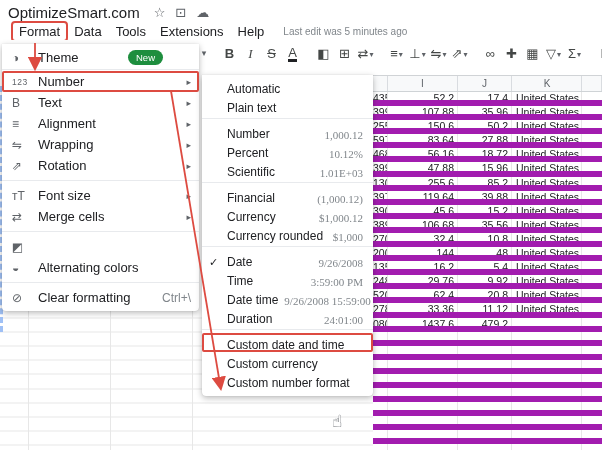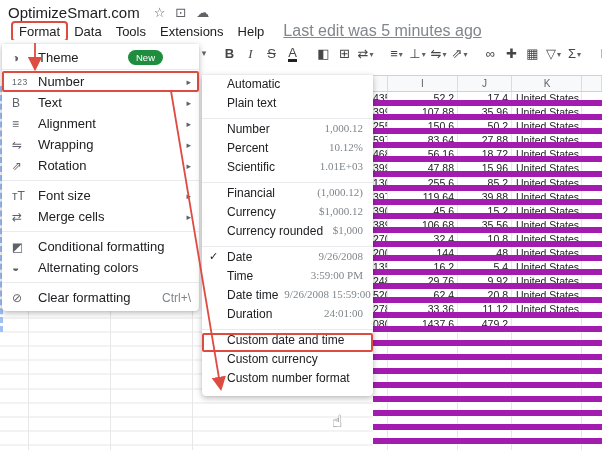--- a/index.html
+++ b/index.html
@@ -7,21 +7,21 @@
        font-family:"Liberation Sans","DejaVu Sans",sans-serif;color:#202124;}
 
   
   .titlebar{position:absolute;left:8px;top:3px;height:18px;display:flex;align-items:center;font-size:15px;}
   .titlebar .doc-icons{display:flex;gap:10px;margin-left:14px;color:#5f6368;font-size:13px;}
 
   
   .menubar{position:absolute;left:4px;top:21px;height:20px;display:flex;align-items:center;font-size:13px;margin-left:8px;}
   .menubar .mitem{padding:2px 7px;border-radius:3px;}
   .menubar .mitem.red-box{outline:2px solid var(--red);outline-offset:-1px;}
-  .lastedit{margin-left:12px;font-size:16px;color:#80868b;text-decoration:underline;}
+  .lastedit{margin-left:12px;font-size:10px;color:#80868b;}
 
   
   .toolbar{position:absolute;left:0;top:40px;width:602px;height:27px;background:#fff;
            display:flex;align-items:center;padding-left:199px;box-sizing:border-box;z-index:5;}
   .tb{min-width:21px;text-align:center;color:#444746;font-size:13px;line-height:27px;white-space:nowrap;}
   .tb.small{min-width:10px;font-size:9px;color:#5f6368;}
   .tb .caret{font-size:8px;color:#5f6368;margin-left:1px;vertical-align:1px;}
   .tb.bold{font-weight:bold;}
   .tb.italic{font-style:italic;font-family:"Liberation Serif","DejaVu Serif",serif;}
   .tb.strike{text-decoration:line-through;}
@@ -63,21 +63,21 @@
   .fm-arrow{color:#5f6368;font-size:9px;}
   .fm-shortcut{color:#80868b;font-size:12px;text-align:right;}
   .fm-divider{border-top:1px solid #e8eaed;margin:4px 0;}
   .fm-divider.tight{margin:1px 0;}
   .red-box{outline:2px solid var(--red);outline-offset:-2px;border-radius:2px;}
 
   
   .number-menu{position:absolute;left:202px;top:75px;width:171px;box-sizing:border-box;background:#fff;
      z-index:31;padding:2px 0 6px;border-radius:0 0 4px 4px;
      box-shadow:0 2px 6px rgba(0,0,0,.28),0 0 1px rgba(0,0,0,.18);}
-  .nm-item{height:19px;display:flex;align-items:flex-start;padding:0 10px 0 25px;font-size:12px;position:relative;}
+  .nm-item{height:19px;display:flex;align-items:flex-end;padding:0 10px 0 25px;font-size:12px;position:relative;}
   .nm-check{position:absolute;left:7px;font-size:11px;color:#202124;}
   .nm-label{white-space:nowrap;}
   .nm-value{margin-left:auto;color:#80868b;font-size:11px;white-space:nowrap;padding-left:6px;font-family:Liberation Serif, serif;}
   .nm-divider{border-top:1px solid #e8eaed;margin:3px 0;}
 
   
   .annot{position:absolute;left:0;top:0;z-index:50;pointer-events:none;}
   .hand{position:absolute;left:332px;top:411px;z-index:60;font-size:17px;color:#5f6368;
         text-shadow:0 0 2px #fff;pointer-events:none;}
   :root{--red:#dd4b41;--green:#1e8e3e;}
@@ -367,21 +367,20 @@
         <div class="fm-arrow">▸</div>
       </div>
       <div class="fm-item">
         <div class="fm-icon">⇄</div>
         <div class="fm-label">Merge cells</div>
         <div class="fm-arrow">▸</div>
       </div>
       <div class="fm-divider"></div>
       <div class="fm-item">
         <div class="fm-icon">◩</div>
-        <div class="fm-label">Conditional formatting</div>
       </div>
       <div class="fm-item">
         <div class="fm-icon">◒</div>
         <div class="fm-label">Alternating colors</div>
       </div>
       <div class="fm-divider"></div>
       <div class="fm-item">
         <div class="fm-icon">⊘</div>
         <div class="fm-label">Clear formatting</div>
         <div class="fm-shortcut">Ctrl+\</div>

